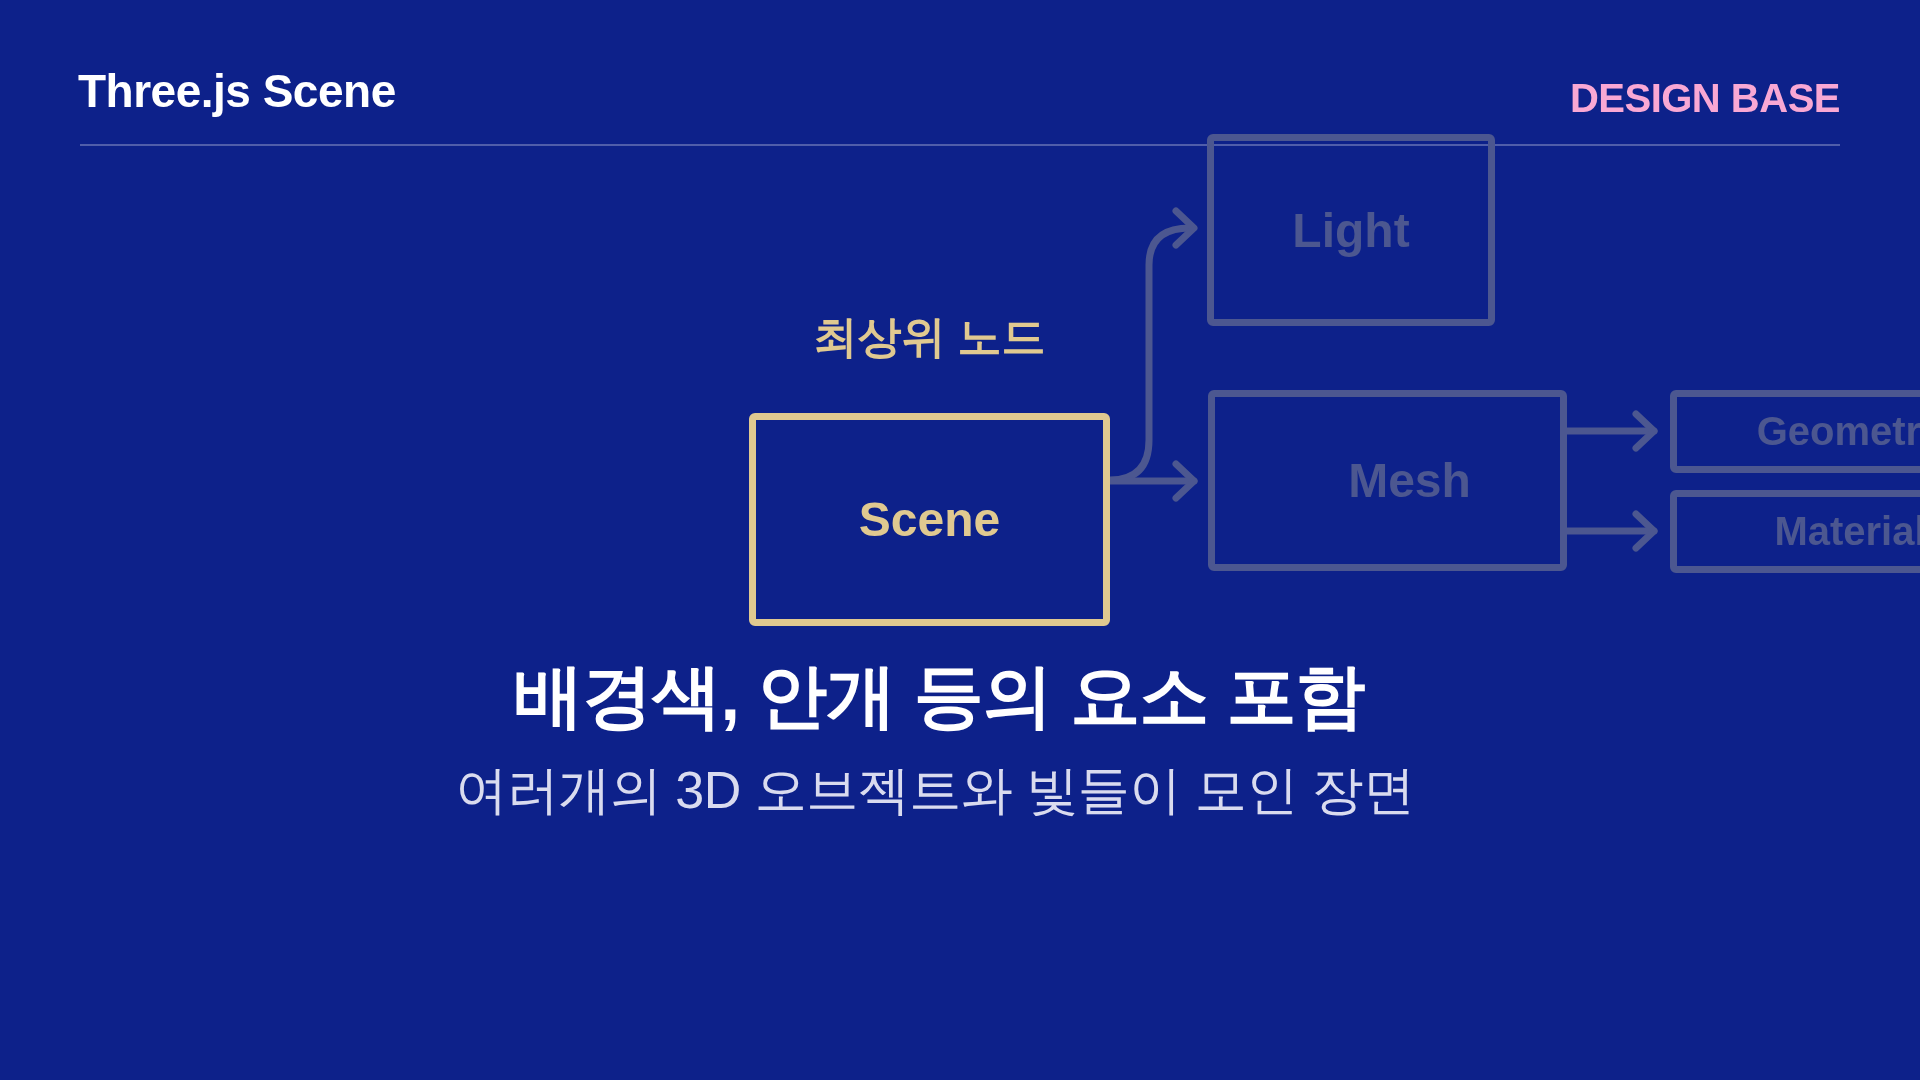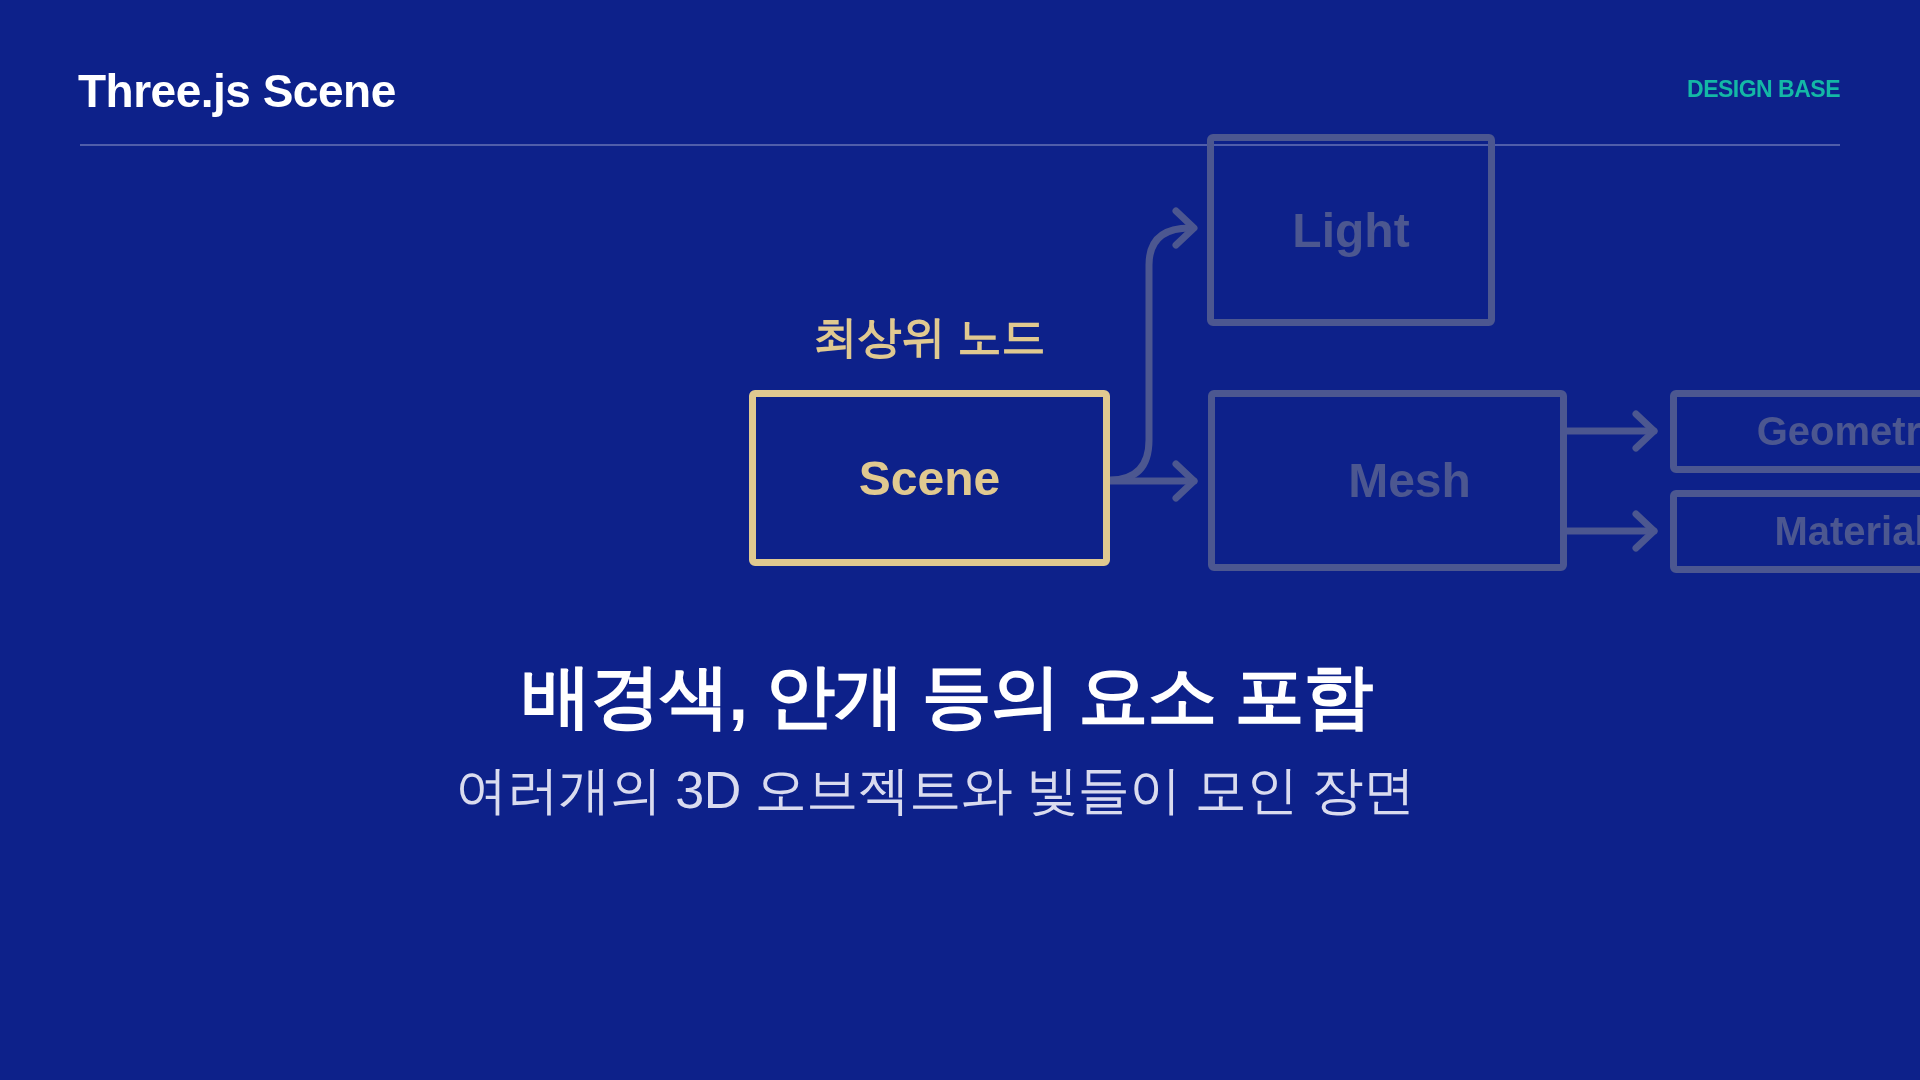--- a/index.html
+++ b/index.html
@@ -24,23 +24,23 @@
       font-size: 46px;
       font-weight: 700;
       color: #ffffff;
       letter-spacing: -0.5px;
       white-space: nowrap;
     }
     .logo {
       position: absolute;
       right: 80px;
       top: 76px;
-      font-size: 23px;
+      font-size: 40px;
       font-weight: 800;
-      color: #14b8a6;
+      color: #f9a8d4;
       letter-spacing: -0.5px;
       white-space: nowrap;
     }
     .divider {
       position: absolute;
       left: 80px;
       top: 144px;
       width: 1760px;
       height: 2px;
       background: rgba(255,255,255,0.28);
@@ -84,21 +84,21 @@
       width: 361px;
       top: 308px;
       text-align: center;
       font-size: 44px;
       font-weight: 700;
       color: #e0c990;
       white-space: nowrap;
     }
     .headline {
       position: absolute;
-      left: 12px;
+      left: 4px;
       width: 1870px;
       top: 650px;
       text-align: center;
       font-size: 70px;
       font-weight: 700;
       color: #ffffff;
       letter-spacing: -1px;
       white-space: nowrap;
     }
     .subtitle {
@@ -135,21 +135,21 @@
       <path d="M1567 431 L1654 431"></path>
       <path d="M1636 414 L1654 431 L1636 448"></path>
 
       <path d="M1567 531 L1654 531"></path>
       <path d="M1636 514 L1654 531 L1636 548"></path>
     </g>
   </svg>
 
   <div class="node-label">최상위 노드</div>
 
-  <div class="node node-active" style="left:749px; top:390px; width:361px; height:176px;">
+  <div class="node node-active" style="left:749px; top:413px; width:361px; height:213px;">
     <span>Scene</span>
   </div>
 
   <div class="node node-dim" style="left:1207px; top:134px; width:288px; height:192px;">
     <span>Light</span>
   </div>
 
   <div class="node node-dim" style="left:1208px; top:390px; width:359px; height:181px;padding-left:44px;">
     <span>Mesh</span>
   </div>

